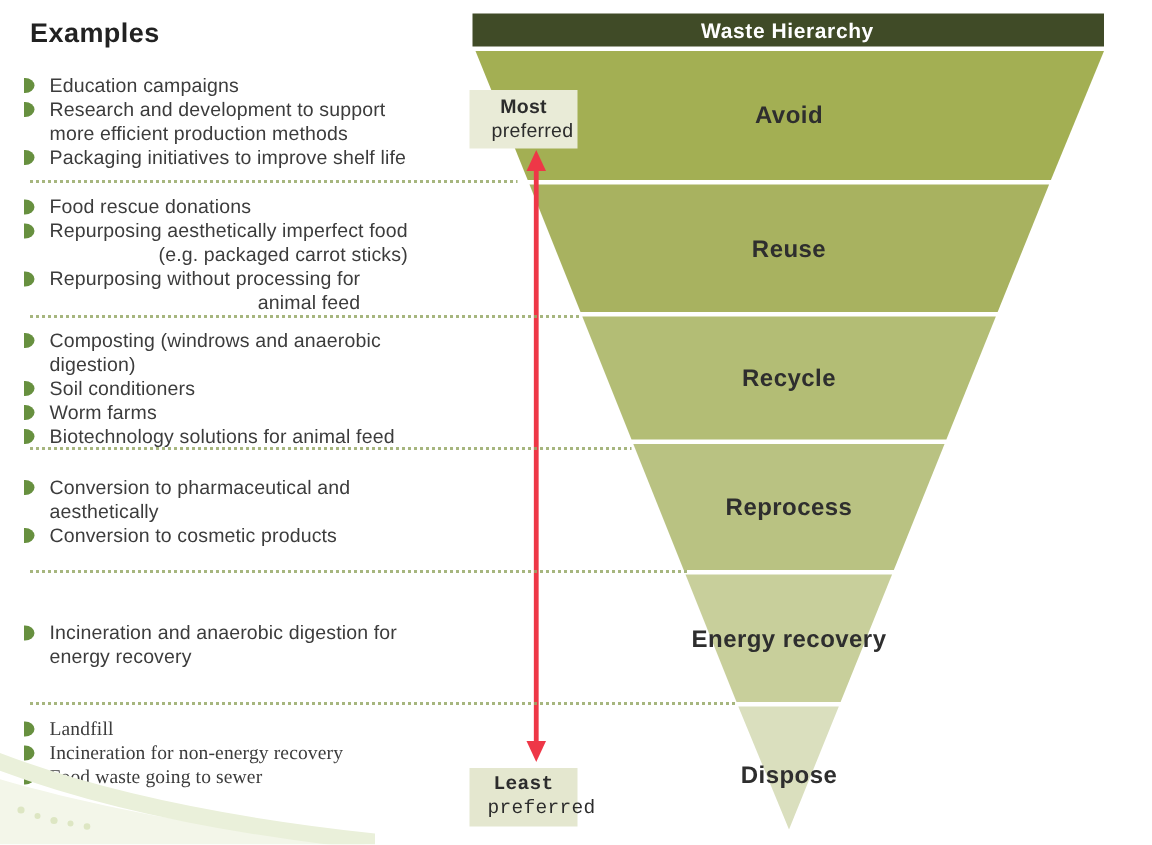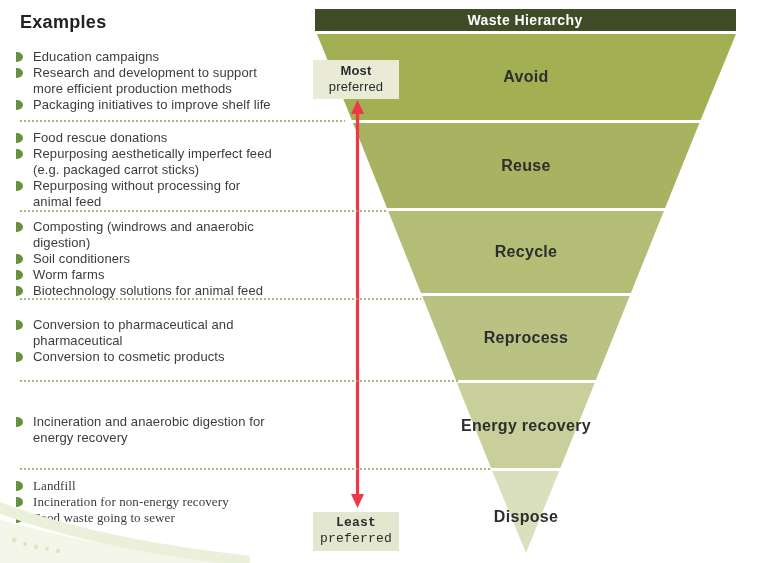--- a/index.html
+++ b/index.html
@@ -25,25 +25,25 @@
     border-radius:0 90% 90% 0 / 0 50% 50% 0;
   }
   .item-lines{font-size:13px;line-height:16px;color:var(--text,#3c3c3c);letter-spacing:.1px;}
   .item-lines span{display:block;white-space:nowrap;}
   .separator{
     position:absolute;left:20px;height:2px;
     background:repeating-linear-gradient(90deg,var(--separator,#97a968) 0 2px,transparent 2px 4px);
     opacity:.85;
   }
   .pref-box{
-    position:absolute;left:313px;width:86px;text-align:center;
+    position:absolute;left:313px;width:72px;text-align:center;
     padding:3px 0 4px 0;font-size:13px;line-height:16px;color:#2c2c2c;letter-spacing:.2px;
   }
   .pref-box .em{font-weight:bold;display:block;}
-  .pref-box .rest{display:block;}
+  .pref-box .rest{display:block;margin-left:12px;}
   #most-box{top:60px;background:var(--box_most_bg,#e9ebd7);}
   #least-box{top:512px;background:var(--box_least_bg,#e4e7cf);font-family:Liberation Mono, monospace;}
   .watermark{position:absolute;left:0;bottom:0;pointer-events:none;}
 </style>
 </head>
 <body>
 
 <div class="stage">
 
   <svg class="funnel-svg" width="768" height="563" viewBox="0 0 768 563">
@@ -88,31 +88,31 @@
             <span>more efficient production methods</span>
           </div>
         </div>
         <div class="example-item">
           <span class="bullet"></span>
           <div class="item-lines">
             <span>Packaging initiatives to improve shelf life</span>
           </div>
         </div>
       </div>
-      <div class="example-group" style="top: 130px;">
+      <div class="example-group" style="top: 130px; text-align: right;">
         <div class="example-item">
           <span class="bullet"></span>
           <div class="item-lines">
             <span>Food rescue donations</span>
           </div>
         </div>
         <div class="example-item">
           <span class="bullet"></span>
           <div class="item-lines">
-            <span>Repurposing aesthetically imperfect feed</span>
+            <span>Repurposing aesthetically imperfect food</span>
             <span>(e.g. packaged carrot sticks)</span>
           </div>
         </div>
         <div class="example-item">
           <span class="bullet"></span>
           <div class="item-lines">
             <span>Repurposing without processing for</span>
             <span>animal feed</span>
           </div>
         </div>
@@ -142,21 +142,21 @@
           <div class="item-lines">
             <span>Biotechnology solutions for animal feed</span>
           </div>
         </div>
       </div>
       <div class="example-group" style="top: 317px;">
         <div class="example-item">
           <span class="bullet"></span>
           <div class="item-lines">
             <span>Conversion to pharmaceutical and</span>
-            <span>pharmaceutical</span>
+            <span>aesthetically</span>
           </div>
         </div>
         <div class="example-item">
           <span class="bullet"></span>
           <div class="item-lines">
             <span>Conversion to cosmetic products</span>
           </div>
         </div>
       </div>
       <div class="example-group" style="top: 414px;">

